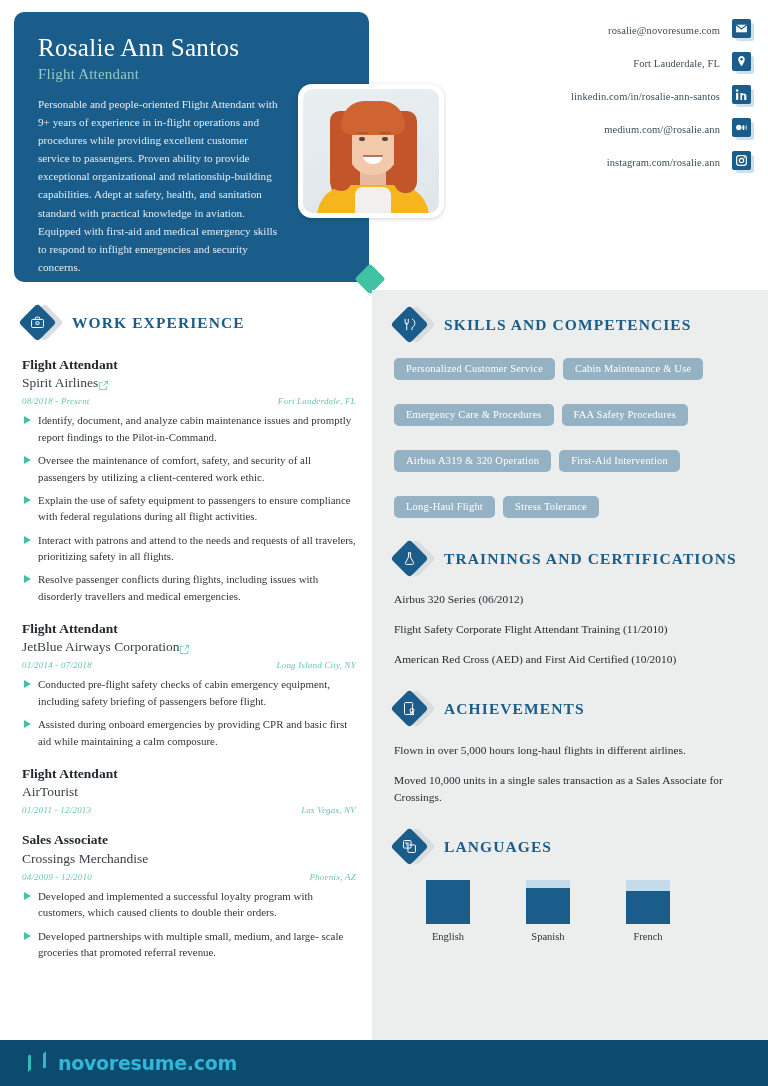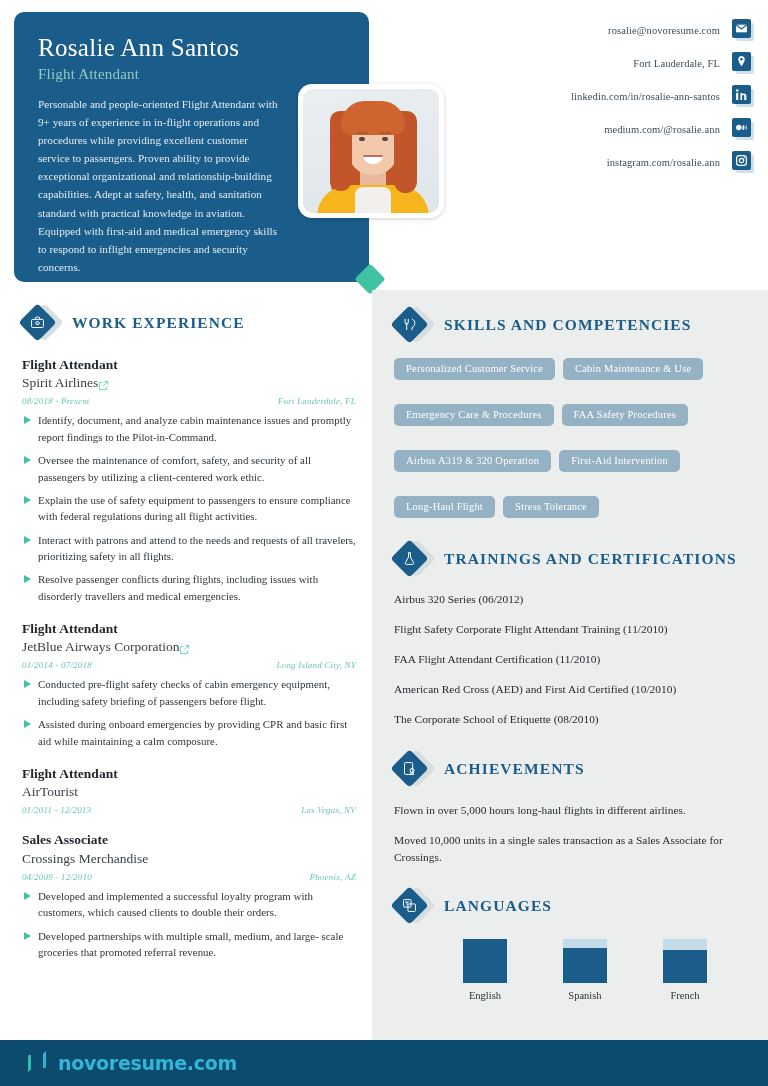--- a/index.html
+++ b/index.html
@@ -313,21 +313,20 @@
     margin-bottom: 14px;
     line-height: 1.45;
   }
 
   
   .lang-row {
     display: flex;
     gap: 56px;
     padding-left: 32px;
     margin-top: 14px;
-    justify-content: center;
   }
   .lang-item { width: 44px; text-align: center; }
   .lang-bar {
     width: 44px;
     height: 44px;
     background: #c4dcea;
     position: relative;
     margin: 0 auto 7px auto;
   }
   .lang-fill {
@@ -594,23 +593,21 @@
               <path d="M10.5 3v6.5L5.5 19a1.6 1.6 0 001.4 2.4h10.2A1.6 1.6 0 0018.5 19l-5-9.5V3"></path>
             </svg>
           </span>
       </span>
       <span class="sec-title">TRAININGS AND CERTIFICATIONS</span>
     </div>
 
     <div class="train-list">
       <div class="train-item">Airbus 320 Series (06/2012)</div>
       <div class="train-item">Flight Safety Corporate Flight Attendant Training (11/2010)</div>
-      <div class="train-item">FAA Flight Attendant Certification (11/2010)</div>
       <div class="train-item">American Red Cross (AED) and First Aid Certified (10/2010)</div>
-      <div class="train-item">The Corporate School of Etiquette (08/2010)</div>
     </div>
 
     <div class="sec-head">
       <span class="sec-diamond">
         <span class="dshadow"></span>
         <span class="dmain"></span>
         <span class="dicon">
             <svg viewBox="0 0 24 24">
               <rect x="4" y="2.5" width="13" height="19" rx="1.5"></rect>
               <circle cx="16" cy="15" r="3.2"></circle>

